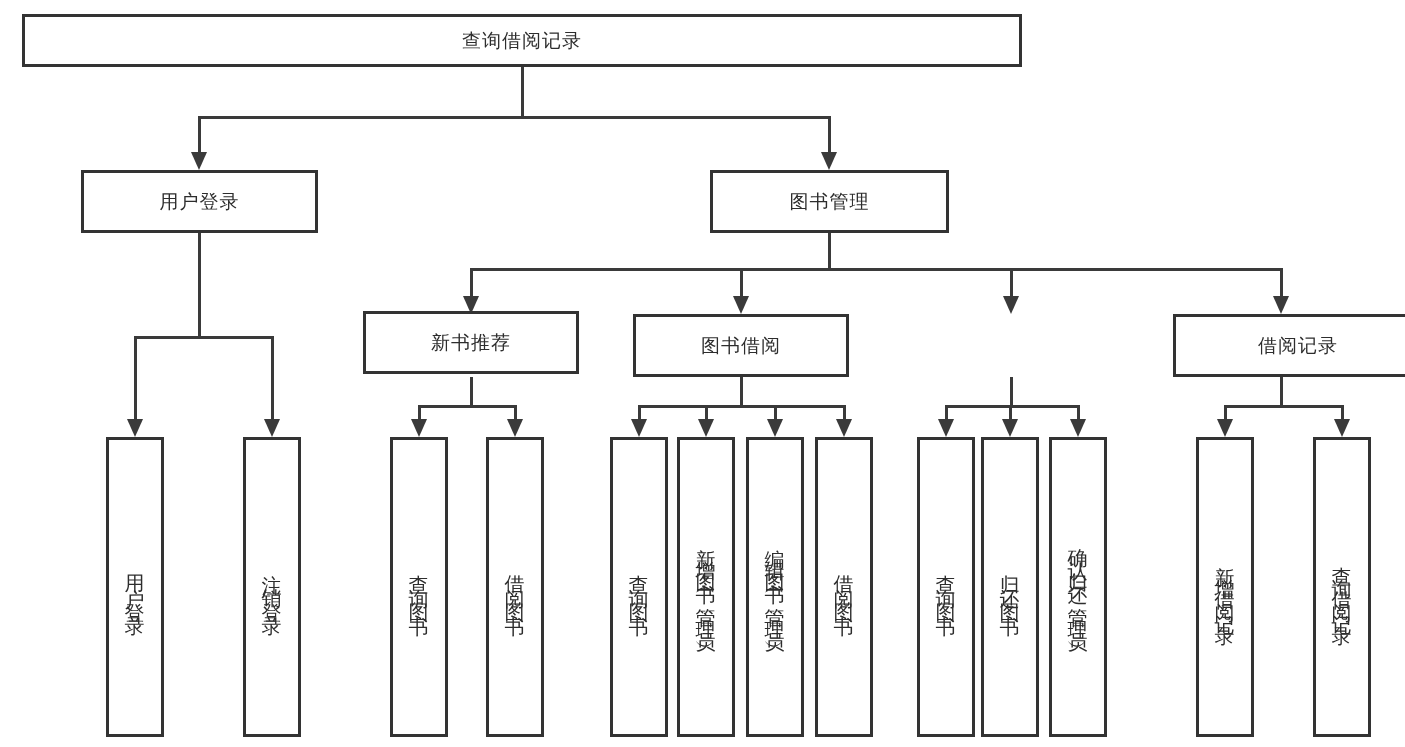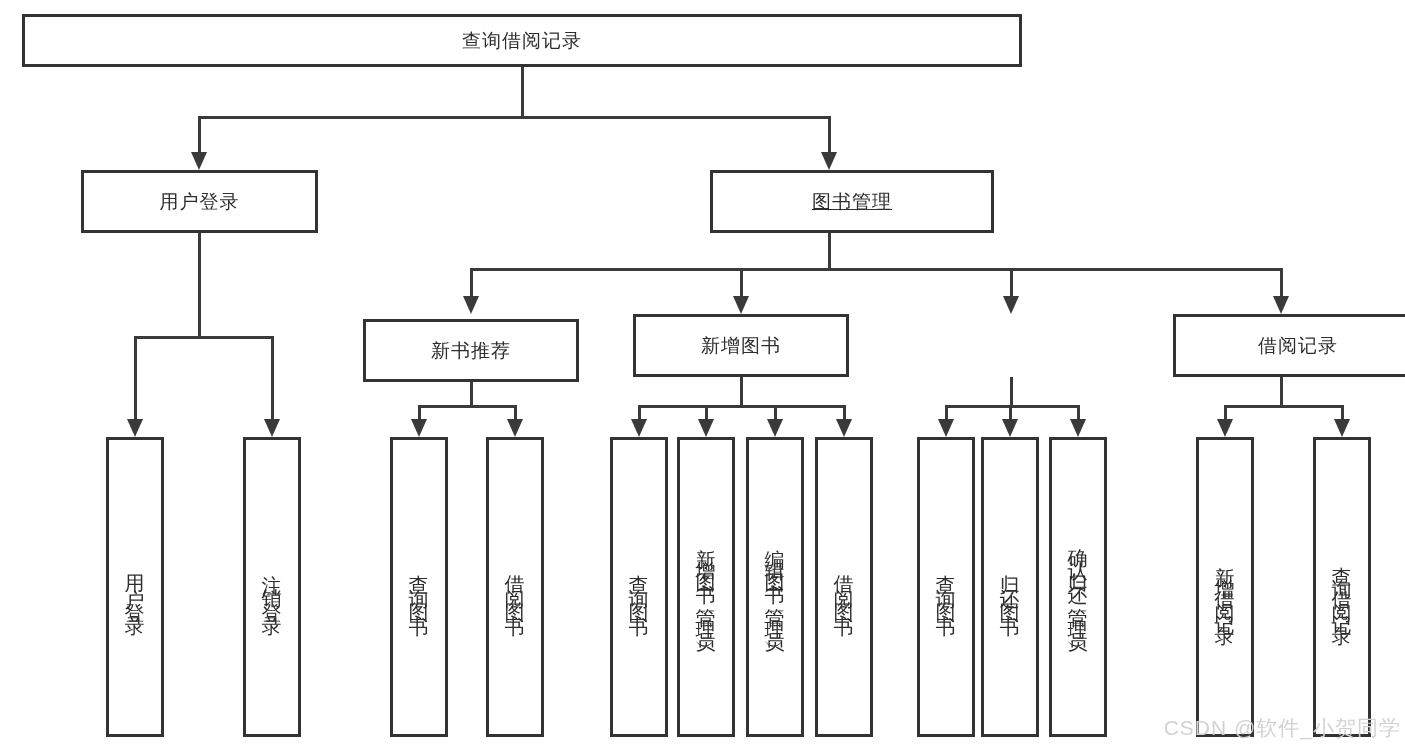--- a/index.html
+++ b/index.html
@@ -40,29 +40,29 @@
 
 <div id="canvas">
 
   <div class="box" style="left:22px;top:14px;width:1000px;height:53px;">
     <span>查询借阅记录</span>
   </div>
 
   <div class="box" style="left:81px;top:170px;width:237px;height:63px;">
     <span>用户登录</span>
   </div>
-  <div class="box" style="left:710px;top:170px;width:284px;height:63px;text-decoration:underline;">
+  <div class="box" style="left:710px;top:170px;width:239px;height:63px;">
     <span>图书管理</span>
   </div>
 
-  <div class="box" style="left:363px;top:319px;width:216px;height:63px;">
+  <div class="box" style="left:363px;top:311px;width:216px;height:63px;">
     <span>新书推荐</span>
   </div>
   <div class="box" style="left:633px;top:314px;width:216px;height:63px;">
-    <span>新增图书</span>
+    <span>图书借阅</span>
   </div>
   <div class="box" style="left:1173px;top:314px;width:250px;height:63px;">
     <span>借阅记录</span>
   </div>
 
   <div class="box leaf" style="left:106px;">
     <span class="vtext ls4">用户登录</span>
   </div>
   <div class="box leaf" style="left:243px;">
     <span class="vtext ls4">注销登录</span>
@@ -98,21 +98,20 @@
     <span class="vtext ls8">确认归还（管理员）</span>
   </div>
 
   <div class="box leaf" style="left:1196px;">
     <span class="vtext ls6">新增借阅记录</span>
   </div>
   <div class="box leaf" style="left:1313px;">
     <span class="vtext ls6">查询借阅记录</span>
   </div>
 
-  <div id="watermark">CSDN @软件_小贺同学</div>
 <div class="vline" style="left: 521px; top: 67px; height: 51px;"></div>
     <div class="vline" style="left: 198px; top: 233px; height: 106px;"></div>
     <div class="vline" style="left: 828px; top: 233px; height: 38px;"></div>
     <div class="vline" style="left: 470px; top: 377px; height: 31px;"></div>
     <div class="vline" style="left: 740px; top: 377px; height: 31px;"></div>
     <div class="vline" style="left: 1010px; top: 377px; height: 31px;"></div>
     <div class="vline" style="left: 1280px; top: 377px; height: 31px;"></div>
     <div class="hline" style="left: 198px; top: 116px; width: 633px;"></div>
     <div class="hline" style="left: 134px; top: 336px; width: 140px;"></div>
     <div class="hline" style="left: 470px; top: 268px; width: 813px;"></div>

